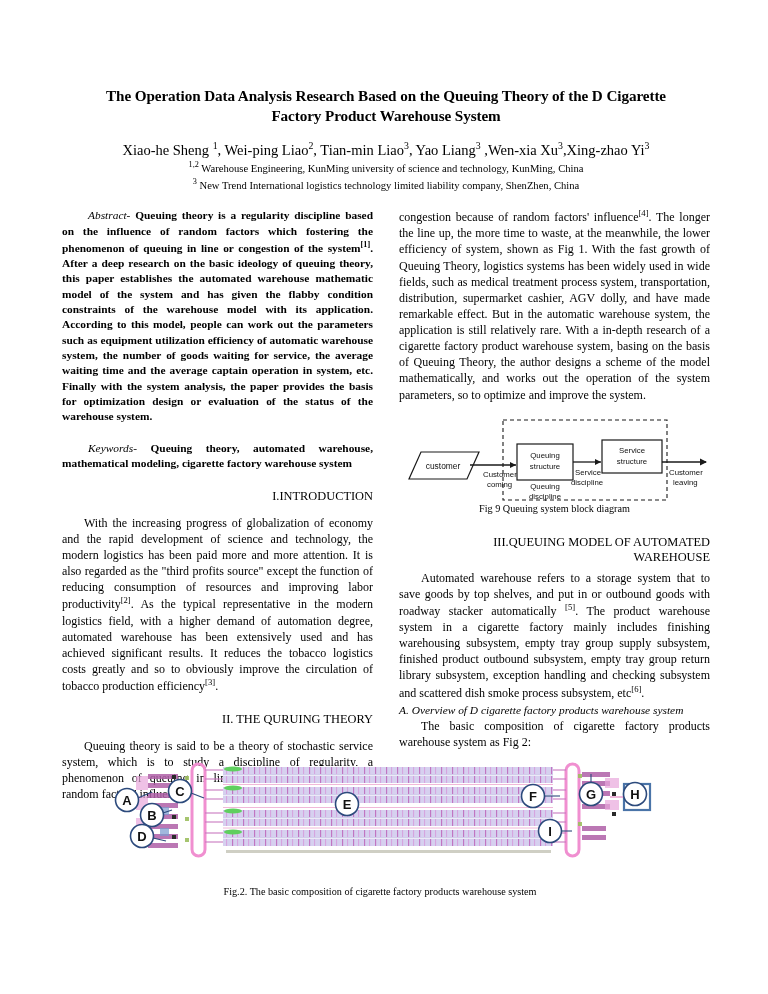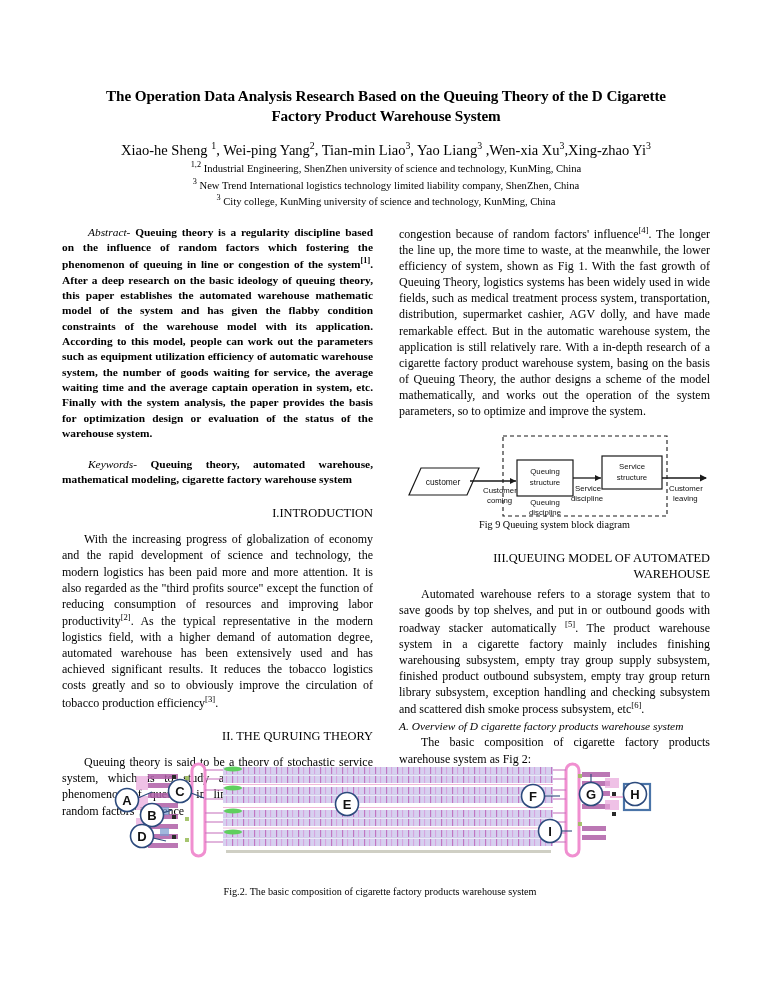--- a/index.html
+++ b/index.html
@@ -151,34 +151,31 @@
 </head>
 <body>
 
 <div class="page">
   <div class="content">
 
     <div class="title">The Operation Data Analysis Research Based on the Queuing Theory of the D Cigarette Factory Product Warehouse System</div>
 
     <div class="authors">
       <span><span>Xiao-he Sheng</span> <sup>1</sup></span>,
-      <span><span>Wei-ping Yang</span><sup>2</sup></span>,
+      <span><span>Wei-ping Liao</span><sup>2</sup></span>,
       <span><span>Tian-min Liao</span><sup>3</sup></span>,
       <span><span>Yao Liang</span><sup>3</sup></span>
       ,<span><span>Wen-xia Xu</span><sup>3</sup></span>,<span><span>Xing-zhao Yi</span><sup>3</sup></span>
     </div>
 
     <div class="affil">
-      <sup>1,2</sup><span> Industrial Engineering, ShenZhen university of science and technology, KunMing, China</span>
+      <sup>1,2</sup><span> Warehouse Engineering, KunMing university of science and technology, KunMing, China</span>
     </div>
     <div class="affil">
       <sup>3</sup><span> New Trend International logistics technology limited liability company, ShenZhen, China</span>
-    </div>
-    <div class="affil">
-      <sup>3</sup><span> City college, KunMing university of science and technology, KunMing, China</span>
     </div>
 
     <div class="cols">
 
       <div class="col col-left">
 
         <p class="abstract"><span class="lead">Abstract-</span><span> Queuing theory is a regularity discipline based on the influence of random factors which fostering the phenomenon of queuing in line or congestion of the system</span><sup class="ref">[1]</sup><span>. After a deep research on the basic ideology of queuing theory, this paper establishes the automated warehouse mathematic model of the system and has given the flabby condition constraints of the warehouse model with its application. According to this model, people can work out the parameters such as equipment utilization efficiency of automatic warehouse system, the number of goods waiting for service, the average waiting time and the average captain operation in system, etc. Finally with the system analysis, the paper provides the basis for optimization design or evaluation of the status of the warehouse system.</span></p>
 
         <p class="keywords"><span class="lead">Keywords-</span><span> Queuing theory, automated warehouse, mathematical modeling, cigarette factory warehouse system</span></p>
 

